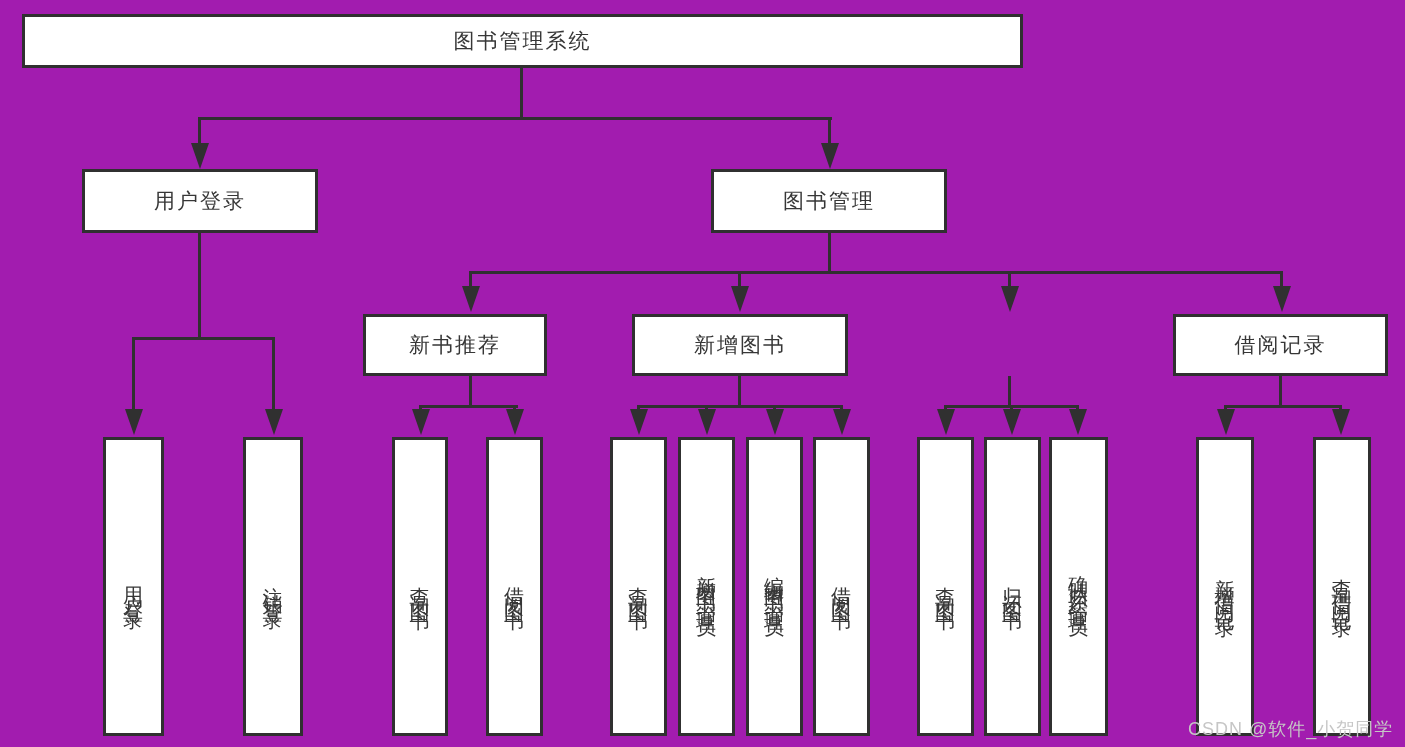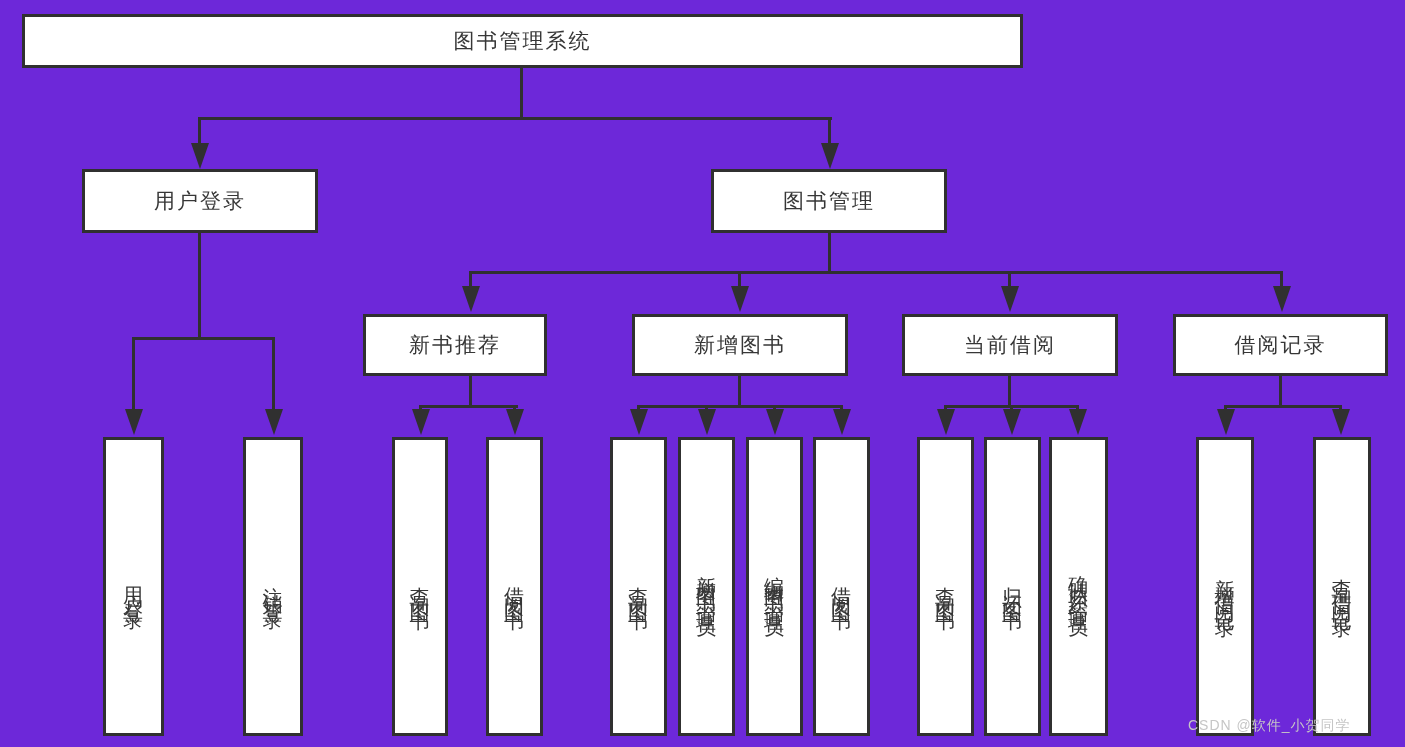--- a/index.html
+++ b/index.html
@@ -1,19 +1,19 @@
 <!DOCTYPE html>
 <html><head>
 <meta charset="utf-8">
 <style>
   html,body{margin:0;padding:0;background:#ffffff;}
   #canvas{
     position:relative;
     width:1405px;height:747px;
-    background:#6d28d9;
+    background:#a21caf;
     font-family:"Liberation Sans", sans-serif;
     color:#373737;
     overflow:hidden;
   }
   .box{
     position:absolute;
     box-sizing:border-box;
     border:3px solid #303030;
     background:#ffffff;
     display:flex;align-items:center;justify-content:center;
@@ -37,21 +37,21 @@
   .ln{position:absolute;background:#303030;}
   .arw{
     position:absolute;width:0;height:0;
     border-left:9px solid transparent;
     border-right:9px solid transparent;
     border-top:26px solid #303030;
   }
   .watermark{
     position:absolute;
     left:1188px;top:717px;
-    font-size:14px;
+    font-size:18px;
     color:#c6c6c6;
     letter-spacing:1px;
     z-index:20;
     white-space:nowrap;
   }
 </style>
 </head>
 <body>
 
 <div id="canvas">
@@ -90,23 +90,20 @@
   <div class="ln" style="left:1008px;top:271px;width:3px;height:17px;"></div>
   <div class="arw" style="left:1001px;top:286px;"></div>
   <div class="ln" style="left:1280px;top:271px;width:3px;height:17px;"></div>
   <div class="arw" style="left:1273px;top:286px;"></div>
 
   <div class="box" style="left:363px;top:314px;width:184px;height:62px;">
     <span>新书推荐</span>
   </div>
   <div class="box" style="left:632px;top:314px;width:216px;height:62px;">
     <span>新增图书</span>
-  </div>
-  <div class="box" style="left:902px;top:314px;width:216px;height:62px;">
-    <span>当前借阅</span>
   </div>
   <div class="box" style="left:1173px;top:314px;width:215px;height:62px;">
     <span>借阅记录</span>
   </div>
 
   <div class="ln" style="left:469px;top:376px;width:3px;height:29px;"></div>
   <div class="ln" style="left:419px;top:405px;width:99px;height:3px;"></div>
   <div class="ln" style="left:419px;top:405px;width:3px;height:8px;"></div>
   <div class="arw" style="left:412px;top:409px;"></div>
   <div class="ln" style="left:513px;top:405px;width:3px;height:8px;"></div>

